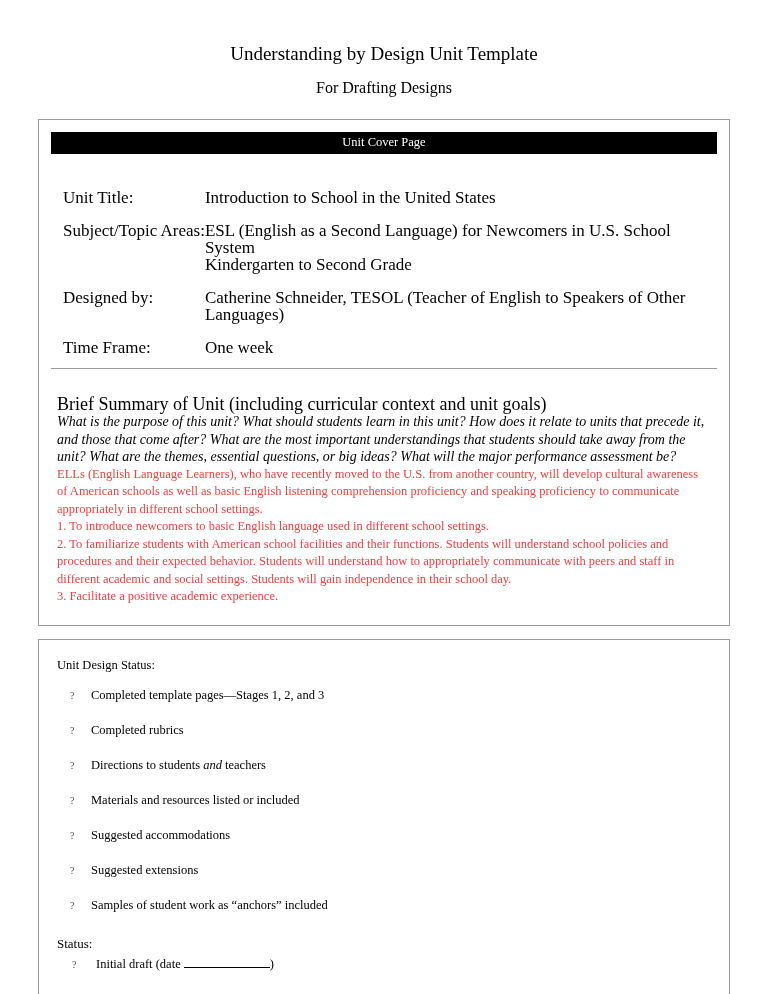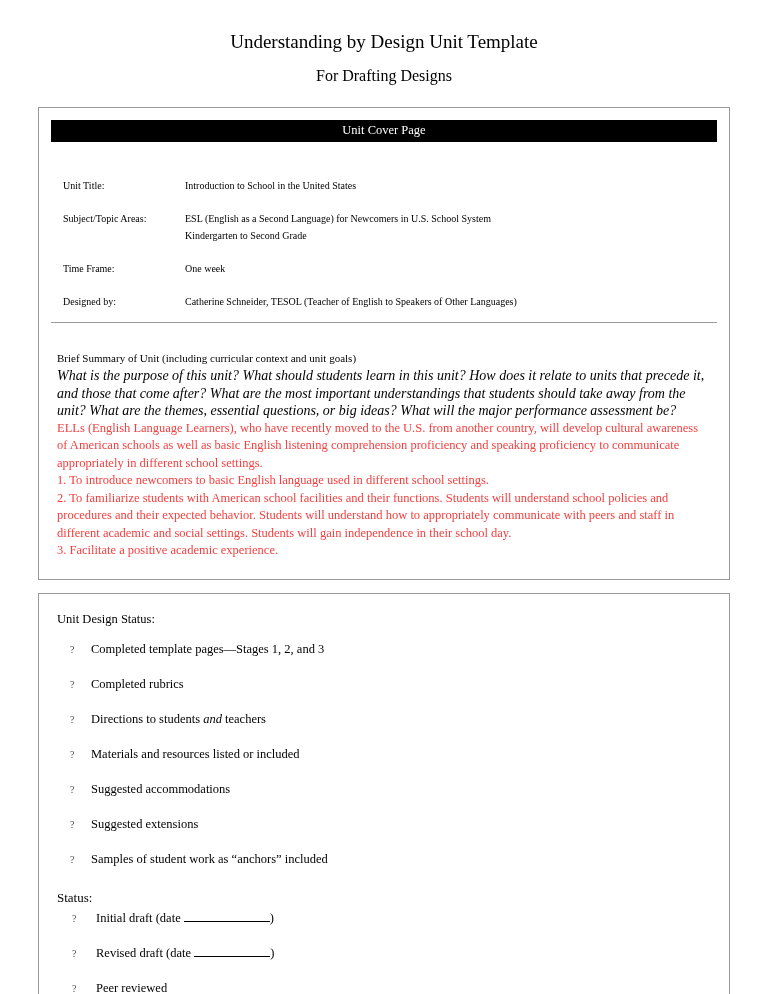--- a/index.html
+++ b/index.html
@@ -16,21 +16,21 @@
   }
   .page {
     position: relative;
     width: 768px;
     height: 994px;
     box-sizing: border-box;
   }
 
   
   .doc-title-block {
-    padding-top: 30px;
+    padding-top: 42px;
     text-align: center;
   }
   .doc-title {
     font-size: 19px;
     line-height: 24px;
     font-weight: normal;
     margin: 0;
   }
   .doc-subtitle {
     font-size: 16px;
@@ -70,39 +70,39 @@
   .cover-body {
     padding: 11px 8px 10px 6px;
     border-bottom: 1px solid #9a9a9a;
   }
   .meta {
     border-collapse: collapse;
     width: 100%;
   }
   .meta td {
     vertical-align: top;
-    font-size: 10px;
+    font-size: 17px;
     line-height: 17px;
     padding: 0 0 16px 0;
   }
   .meta tr:last-child td { padding-bottom: 2px; }
   .meta .m-label {
     width: 122px;
     padding-left: 6px;
     white-space: nowrap;
   }
   .meta .m-value { padding-left: 0; }
   .m-value .second-line { display: block; }
 
   
   .summary {
     padding: 3px 8px 7px 6px;
   }
   .summary-heading {
-    font-size: 11px;
+    font-size: 18px;
     line-height: 17px;
   }
   .summary-prompt {
     font-style: italic;
     font-size: 14px;
     line-height: 17.5px;
   }
   .summary-answer {
     color: #f44040;
     font-size: 12.5px;
@@ -200,26 +200,26 @@
               <td class="m-value">Introduction to School in the United States</td>
             </tr>
             <tr>
               <td class="m-label">Subject/Topic Areas:</td>
               <td class="m-value">
                 <span>ESL (English as a Second Language) for Newcomers in U.S. School System</span>
                 <span class="second-line">Kindergarten to Second Grade</span>
               </td>
             </tr>
             <tr>
+              <td class="m-label">Designed by:</td>
+              <td class="m-value">Catherine Schneider, TESOL (Teacher of English to Speakers of Other Languages)</td>
+            </tr>
+            <tr>
               <td class="m-label">Time Frame:</td>
               <td class="m-value">One week</td>
-            </tr>
-            <tr>
-              <td class="m-label">Designed by:</td>
-              <td class="m-value">Catherine Schneider, TESOL (Teacher of English to Speakers of Other Languages)</td>
             </tr>
           </tbody>
               </table>
         </div>
       </td>
     </tr>
     <tr>
       <td class="cell">
         <div class="summary">
           <div class="summary-heading">Brief Summary of Unit (including curricular context and unit goals)</div>

